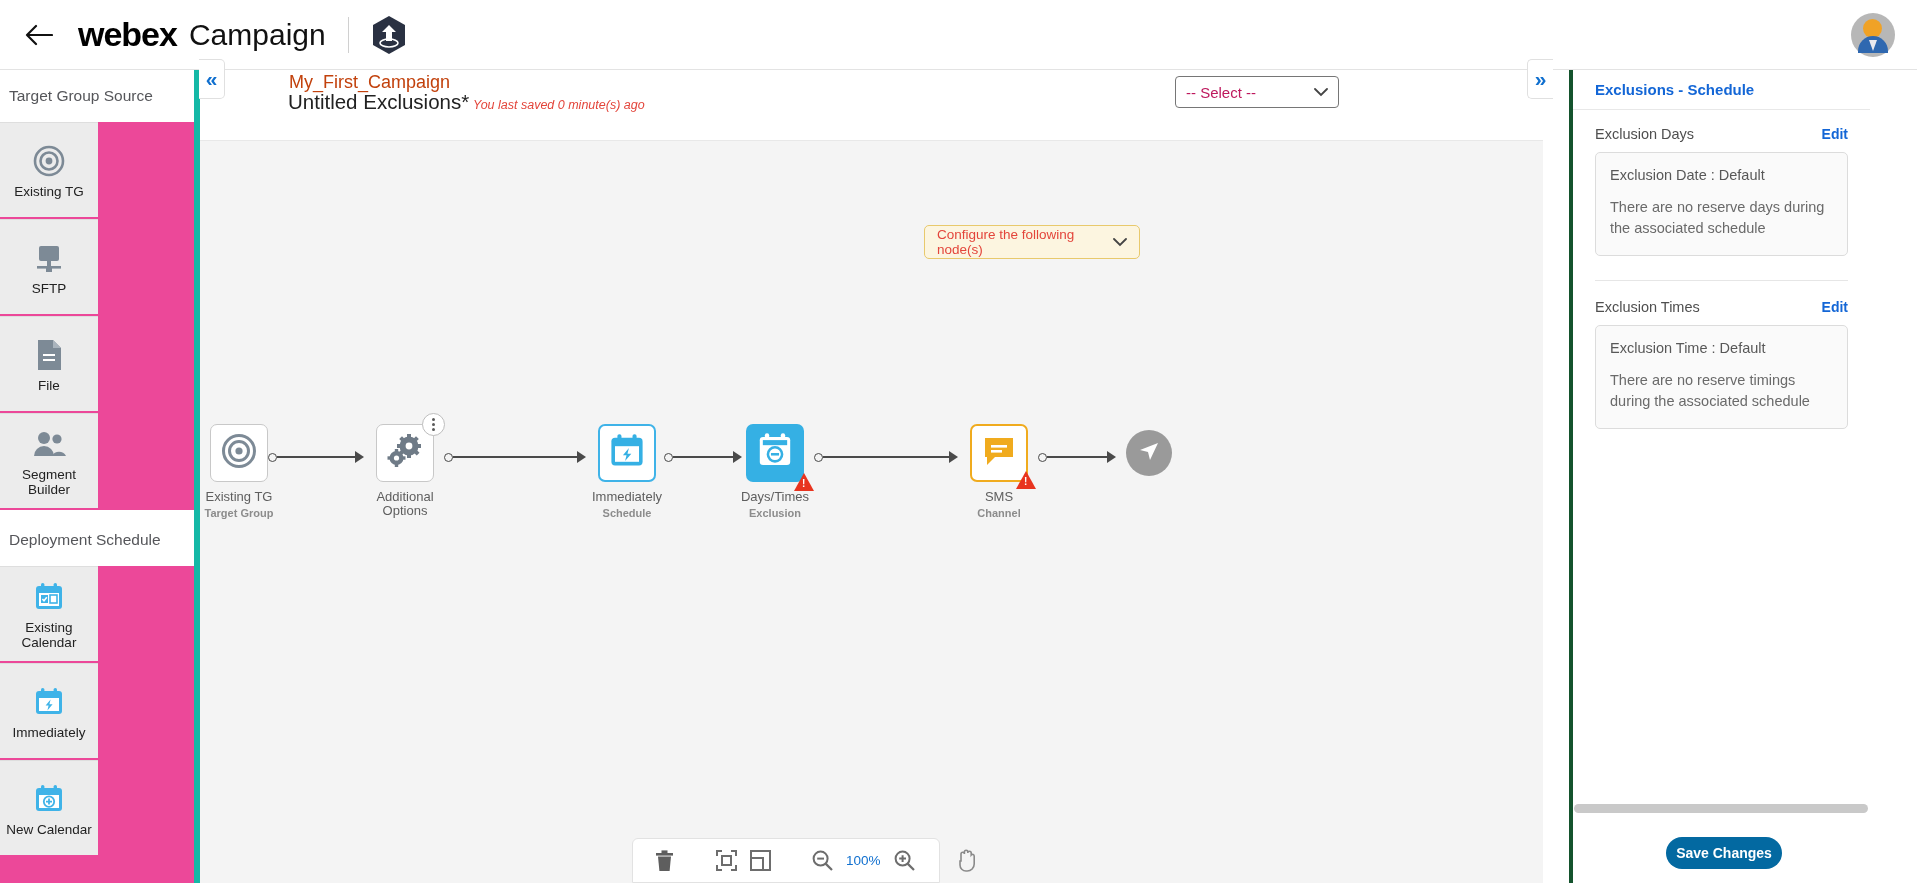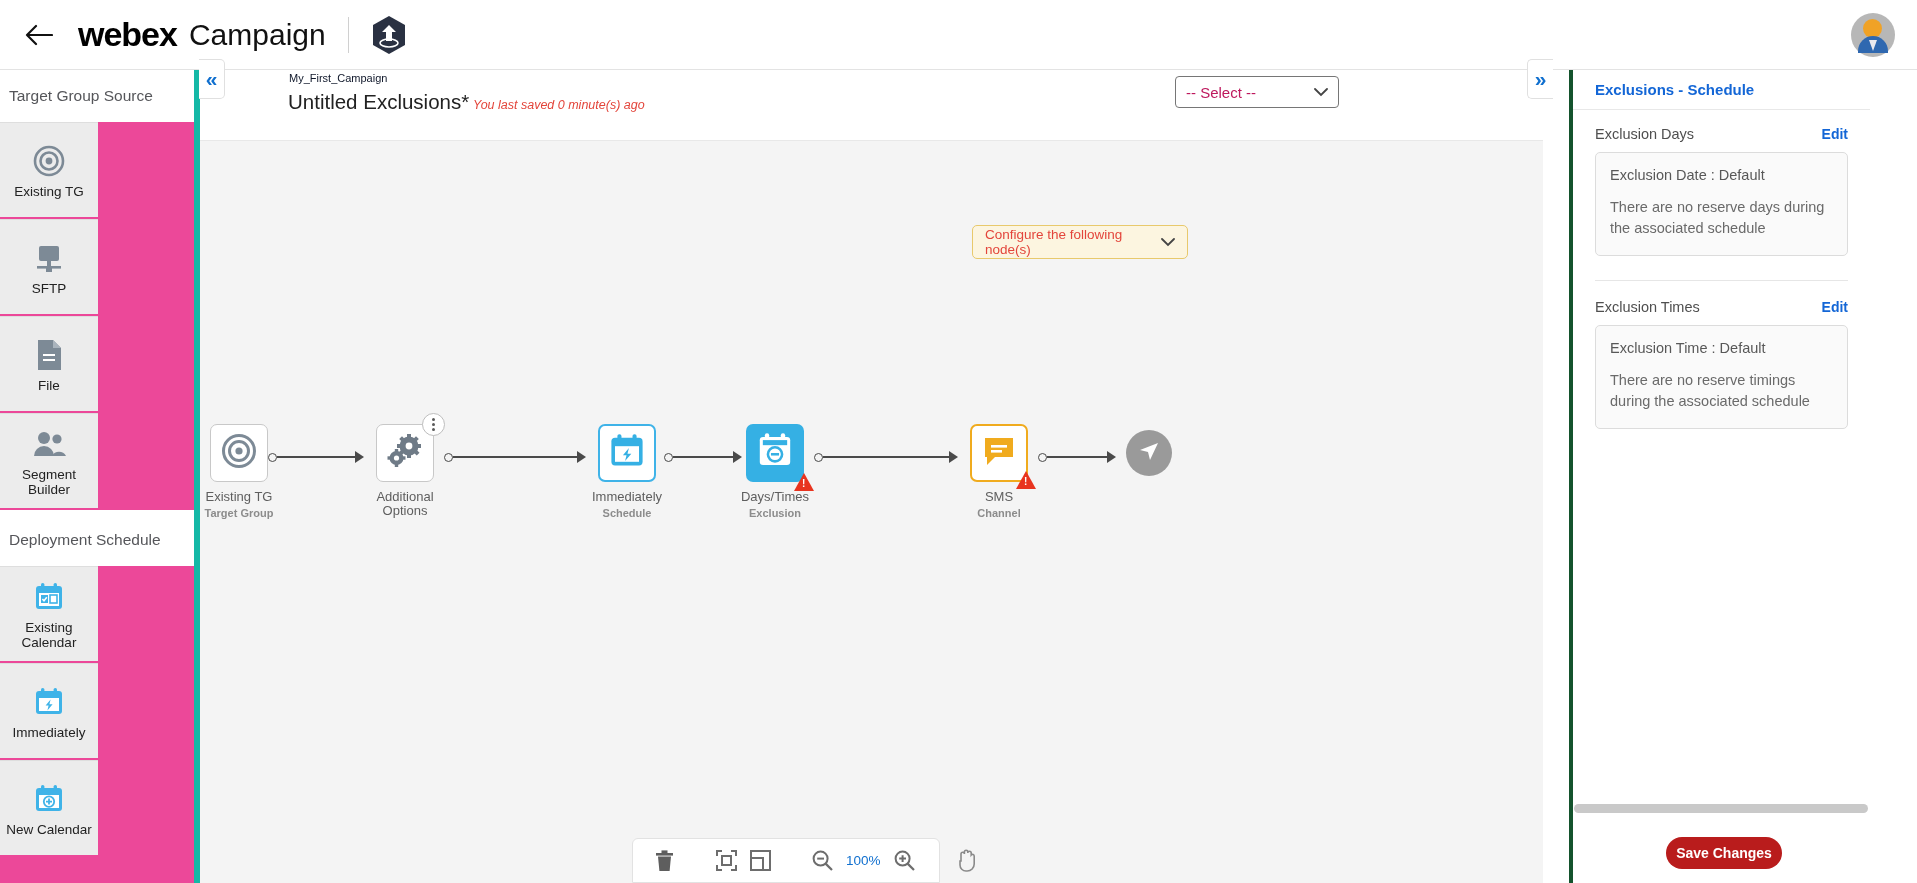--- a/index.html
+++ b/index.html
@@ -67,38 +67,38 @@
     background: #fff; border: 1px solid #e0e0e0; border-right: none; border-radius: 5px 0 0 5px;
     display: flex; align-items: center; justify-content: center; cursor: pointer; z-index: 9;
     font-size: 21px; color: #1170cf; font-weight: bold;
   }
 
   
   .center {
     position: absolute; top: 70px; left: 200px; width: 1343px; height: 813px; background: #fff;
   }
   .center-header { position: relative; height: 70px; background: #fff; }
-  .crumb { position: absolute; left: 89px; top: 2px; font-size: 11px; color: #0f172a; }
+  .crumb { position: absolute; left: 89px; top: 2px; font-size: 18px; color: #c2410c; }
   .deploy-title { position: absolute; left: 88px; top: 20px; font-size: 20.5px; color: #222; }
   .saved-note { position: absolute; left: 273px; top: 28px; font-size: 12.5px; color: #e3453b; font-style: italic; }
   .select-box {
     position: absolute; right: 204px; top: 6px; width: 164px; height: 32px;
     border: 1px solid #767676; border-radius: 4px; background: #fff;
     display: flex; align-items: center; padding: 0 10px; cursor: pointer;
   }
   .select-box .sv { font-size: 15px; color: #be185d; flex: 1; }
 
   .canvas {
     position: absolute; top: 70px; left: 0; width: 1343px; height: 743px;
     background: #f4f4f4; border-top: 1px solid #e8e8e8; overflow: hidden;
   }
   .config-pill {
     position: absolute; left: 724px; top: 84px; width: 216px; height: 34px;
     background: #fcf5e0; border: 1px solid #e8c96c; border-radius: 5px;
-    display: flex; align-items: center; padding: 0 12px; cursor: pointer; margin-left: 48px;
+    display: flex; align-items: center; padding: 0 12px; cursor: pointer;
   }
   .config-pill .cp-t { font-size: 13.5px; color: #e3453b; flex: 1; }
 
   
   .flow { position: absolute; top: 283px; left: 0; width: 1343px; height: 130px; }
   .node { position: absolute; top: 0; width: 78px; display: flex; flex-direction: column; align-items: center; }
   .node-box {
     width: 58px; height: 58px; border-radius: 7px; background: #fff; border: 1px solid #c8c8c8;
     display: flex; align-items: center; justify-content: center; position: relative; cursor: pointer;
   }
@@ -152,21 +152,21 @@
   .rp-row-t { font-size: 14.5px; color: #4f4f4f; }
   .rp-edit { font-size: 14px; font-weight: bold; color: #1366d6; cursor: pointer; }
   .rp-card { border: 1px solid #dcdcdc; border-radius: 5px; background: #fafafa; padding: 14px 14px 16px 14px; }
   .rp-card-t { font-size: 14.5px; color: #585858; margin-bottom: 14px; }
   .rp-card-b { font-size: 14.5px; color: #6a6a6a; line-height: 21px; }
   .rp-divide { height: 1px; background: #e6e6e6; margin: 24px 0 18px 0; }
   .rp-scroll { position: absolute; left: 1px; right: 2px; bottom: 70px; height: 9px;
                background: #c9c9c9; border-radius: 5px; cursor: pointer; }
   .save-btn {
     position: absolute; right: 88px; bottom: 14px; width: 116px; height: 32px; border-radius: 17px;
-    background: #b91c1c; color: #fff; font-size: 14px; font-weight: bold; border: none;
+    background: #0369a1; color: #fff; font-size: 14px; font-weight: bold; border: none;
     display: flex; align-items: center; justify-content: center; cursor: pointer;
     font-family: "Liberation Sans", sans-serif;
   }
   .chev { font-size: 14px; color: #555; }
 </style>
 </head>
 <body>
 
 <div class="topbar">
   <div class="back-arrow">

